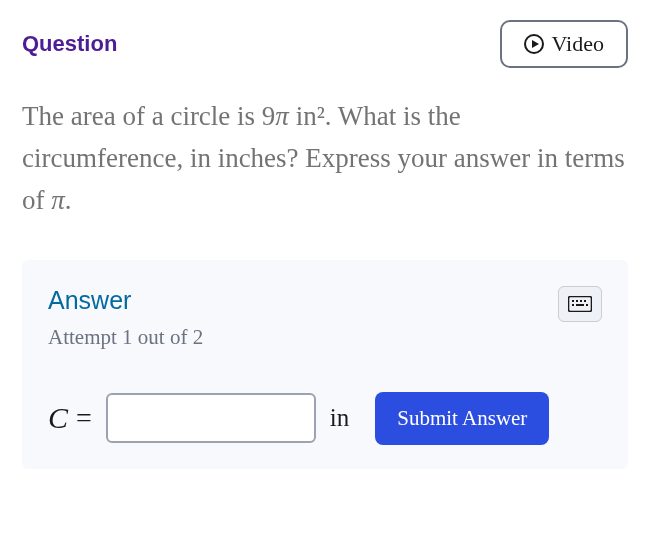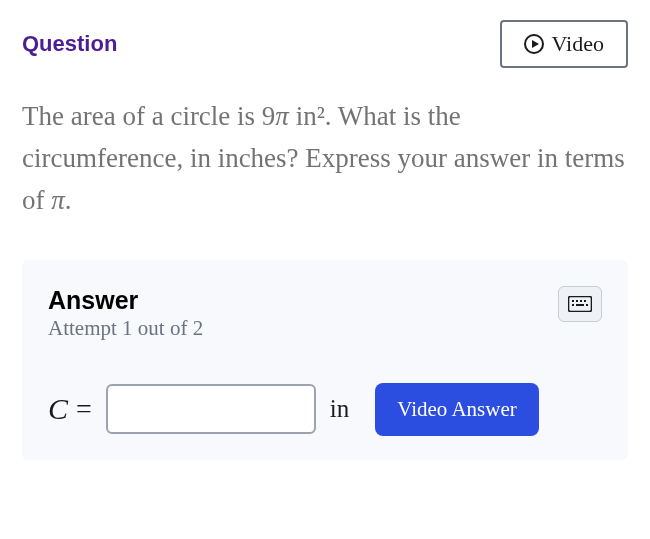--- a/index.html
+++ b/index.html
@@ -29,21 +29,21 @@
   }
   .header-buttons {
     display: flex;
     gap: 12px;
   }
   .pill-btn {
     display: flex;
     align-items: center;
     gap: 8px;
     border: 2px solid #6b7280;
-    border-radius: 4px;
+    border-radius: 10px;
     background: #fff;
     padding: 9px 22px;
     font-family: Georgia, 'Times New Roman', serif;
     font-size: 22px;
     color: #1a1a1a;
     cursor: pointer;
   }
   .pill-btn.examples {
     border-top-right-radius: 0;
     border-bottom-right-radius: 0;
@@ -85,23 +85,23 @@
     position: relative;
   }
   .answer-header-row {
     display: flex;
     justify-content: space-between;
     align-items: flex-start;
   }
   .answer-title {
     font-family: -apple-system, BlinkMacSystemFont, 'Segoe UI', Arial, sans-serif;
     font-size: 25px;
-    font-weight: 700;
-    color: #000000;
-    margin-bottom: 1px;
+    font-weight: 400;
+    color: #0369a1;
+    margin-bottom: 10px;
   }
   .attempt-text {
     font-family: Georgia, 'Times New Roman', serif;
     font-size: 21px;
     color: #6b7280;
     margin-bottom: 42px;
   }
   .kbd-btn {
     width: 44px;
     height: 36px;
@@ -194,16 +194,16 @@
           <rect x="18" y="8" width="2" height="2" fill="#1a1a1a"></rect>
         </svg>
       </div>
     </div>
 
     <div class="input-row">
       <span class="c-label">C</span>
       <span class="eq-label">=</span>
       <input class="answer-input" type="text" value="" style="">
       <span class="unit-label">in</span>
-      <button class="submit-btn">Video Answer</button>
+      <button class="submit-btn">Submit Answer</button>
     </div>
   </div>
 </div>
 
 </body></html>

